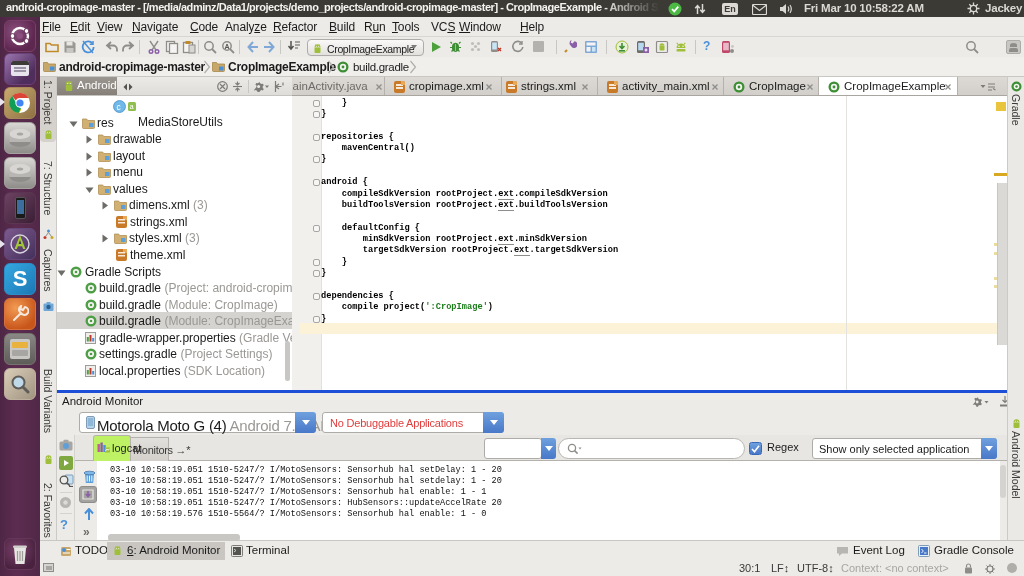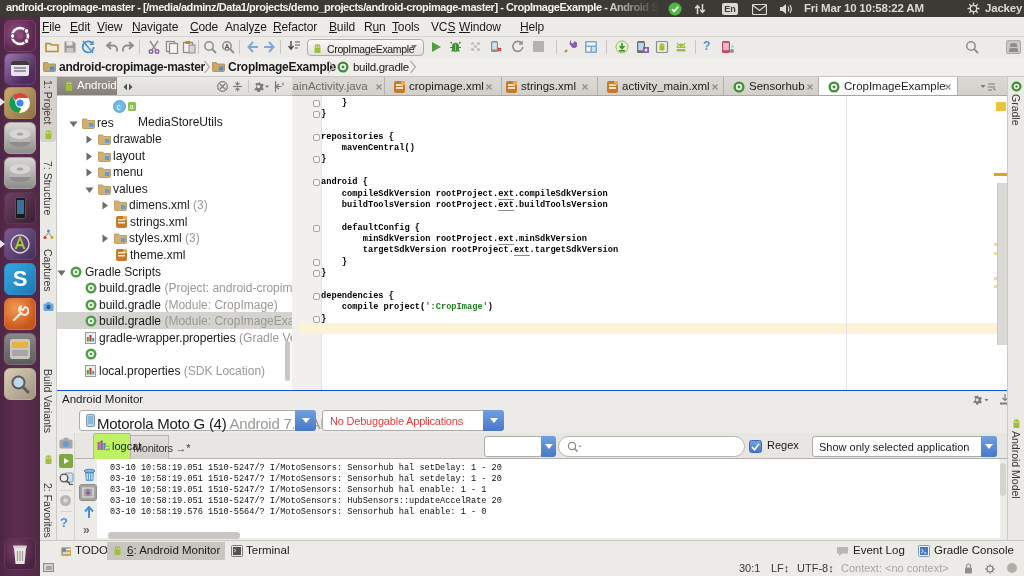--- a/index.html
+++ b/index.html
@@ -526,20 +526,21 @@
         <rect x="1.8" y="5" width="2" height="4.5" fill="#4D9E45"></rect>
         <rect x="4.5" y="3" width="2" height="6.5" fill="#C0392B"></rect>
         <rect x="7.2" y="6" width="2" height="3.5" fill="#4A90D9"></rect>
       </svg>
  <span class="a nw" style="left:42px;top:235px;">gradle-wrapper.properties <span style="color:#9A9894;">(Gradle Version)</span></span>
  <svg class="a" style="left:28px;top:252px" width="12" height="12" viewBox="0 0 12 12">
         <circle cx="6" cy="6" r="5.5" fill="#4D9E45"></circle>
         <circle cx="6" cy="6" r="3.1" fill="#F5F4F2"></circle>
         <circle cx="6" cy="6" r="1.3" fill="#4D9E45"></circle>
       </svg>
+ <span class="a nw" style="left:42px;top:251px;">settings.gradle <span style="color:#9A9894;">(Project Settings)</span></span>
  <svg class="a" style="left:28px;top:269px" width="11" height="12" viewBox="0 0 11 12">
         <rect x="0.5" y="0.5" width="10" height="11" fill="#F0EEEA" stroke="#9E9C98"></rect>
         <rect x="1.8" y="5" width="2" height="4.5" fill="#4D9E45"></rect>
         <rect x="4.5" y="3" width="2" height="6.5" fill="#C0392B"></rect>
         <rect x="7.2" y="6" width="2" height="3.5" fill="#4A90D9"></rect>
       </svg>
  <span class="a nw" style="left:42px;top:268px;">local.properties <span style="color:#9A9894;">(SDK Location)</span></span>
  <div class="a" style="left:228px;top:245px;width:5px;height:40px;background:#C9C7C3;border-radius:3px;"></div>
  </div>
 </div>
@@ -579,21 +580,21 @@
       <span class="a nw" style="left:330px;top:3px;font-size:11.5px;color:#1B1B1B;">activity_main.xml</span>
       <svg class="a" style="left:419px;top:6px" width="8" height="8" viewBox="0 0 8 8">
         <path d="M1.5 1.5l5 5M6.5 1.5l-5 5" stroke="#8F8D89" stroke-width="1.3"></path>
       </svg>
  <div class="a" style="left:431px;top:0;width:1px;height:19px;background:#B5B2AD;"></div>
  <svg class="a" style="left:441px;top:4px" width="12" height="12" viewBox="0 0 12 12">
         <circle cx="6" cy="6" r="5.5" fill="#3D8E35"></circle>
         <circle cx="6" cy="6" r="3.2" fill="#F5F4F2"></circle>
         <circle cx="6" cy="6" r="1.4" fill="#3D8E35"></circle>
       </svg>
-      <span class="a nw" style="left:457px;top:3px;font-size:11.5px;color:#1B1B1B;">Sensorhub</span>
+      <span class="a nw" style="left:457px;top:3px;font-size:11.5px;color:#1B1B1B;">CropImage</span>
       <svg class="a" style="left:514px;top:6px" width="8" height="8" viewBox="0 0 8 8">
         <path d="M1.5 1.5l5 5M6.5 1.5l-5 5" stroke="#8F8D89" stroke-width="1.3"></path>
       </svg>
  <div class="a" style="left:526px;top:0;width:1px;height:19px;background:#B5B2AD;"></div>
  <div class="a" style="left:527px;top:0;width:138px;height:19px;background:#FFF;"></div>
  <svg class="a" style="left:536px;top:4px" width="12" height="12" viewBox="0 0 12 12">
         <circle cx="6" cy="6" r="5.5" fill="#3D8E35"></circle>
         <circle cx="6" cy="6" r="3.2" fill="#F5F4F2"></circle>
         <circle cx="6" cy="6" r="1.4" fill="#3D8E35"></circle>
       </svg>
@@ -660,21 +661,21 @@
  <div class="a vtext nw" style="left:2px;top:17px;">Gradle</div>
  <svg class="a" style="left:3px;top:341px" width="11" height="11" viewBox="0 0 11 11">
       <path d="M2.5 4.5h6V9a1 1 0 0 1-1 1h-4a1 1 0 0 1-1-1z" fill="#9FBF3B"></path>
       <path d="M2.5 4.2a3 3 0 0 1 6 0z" fill="#9FBF3B"></path>
       <circle cx="4.3" cy="3.2" r="0.5" fill="#fff"></circle>
       <circle cx="6.7" cy="3.2" r="0.5" fill="#fff"></circle>
     </svg>
  <div class="a vtext nw" style="left:2px;top:354px;">Android Model</div>
 </div>
 
-<div class="a ov" id="monitor" style="left:57px;top:390px;width:950px;height:150px;background:#EDEBE7;border-top:1px solid #1d4ed8;box-sizing:border-box;">
+<div class="a ov" id="monitor" style="left:57px;top:390px;width:950px;height:150px;background:#EDEBE7;border-top:3px solid #1d4ed8;box-sizing:border-box;">
  <div class="a nw" style="left:5px;top:2px;font-size:11.5px;color:#1B1B1B;">Android Monitor</div>
  <svg class="a" style="left:916px;top:4px" width="22" height="10" viewBox="0 0 22 10">
       <path d="M5 0.3l0.4 1.4a3.1 3.1 0 0 1 1.3 0.7l1.4-0.4 0.8 1.5-1 0.9a3.1 3.1 0 0 1 0 1.5l1 0.9-0.8 1.5-1.4-0.4a3.1 3.1 0 0 1-1.3 0.7L5 9.7H3.4L3 8.3a3.1 3.1 0 0 1-1.3-0.7l-1.4 0.4-0.3-0.6 2.3-2.7a3.1 3.1 0 0 1 0-1.5l-1-0.9 0.8-1.5 1.4 0.4a3.1 3.1 0 0 1 1.3-0.7l0.4-1.4z" fill="#7E7C78"></path>
       <circle cx="4.2" cy="5" r="1.4" fill="#EDEBE7"></circle>
       <path d="M11.5 4h4l-2 2.5z" fill="#7E7C78"></path>
     </svg>
  <svg class="a" style="left:942px;top:3px" width="12" height="12" viewBox="0 0 12 12">
       <path d="M6 0v6M3.5 4L6 6.5L8.5 4" stroke="#7E7C78" stroke-width="1.2" fill="none"></path>
       <rect x="1" y="8.5" width="10" height="2" fill="#7E7C78"></rect>
     </svg>

